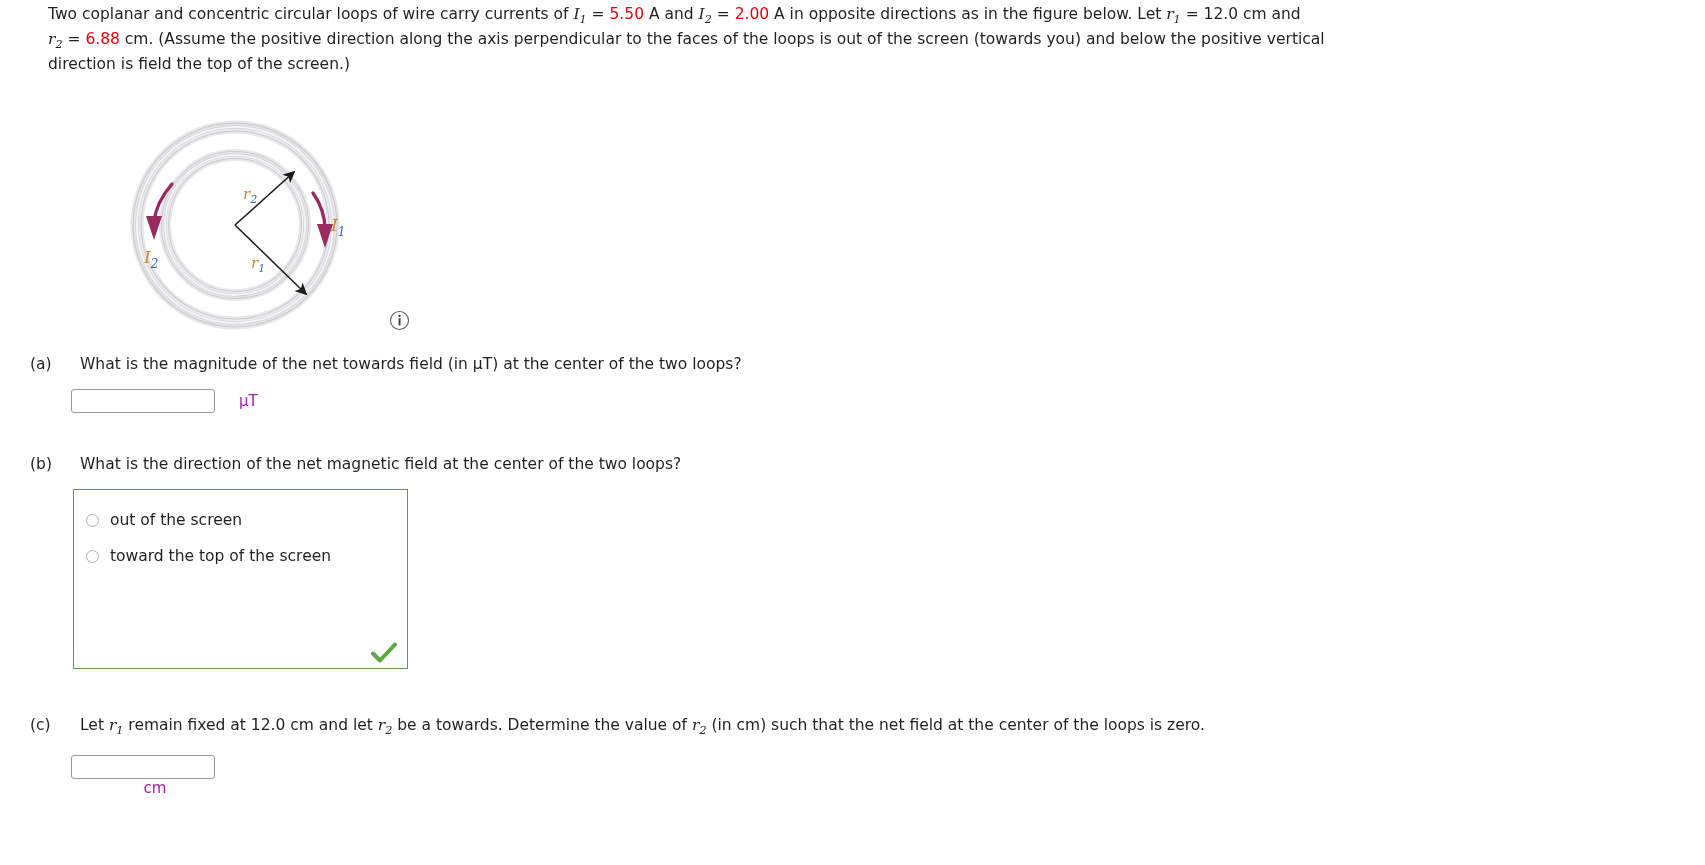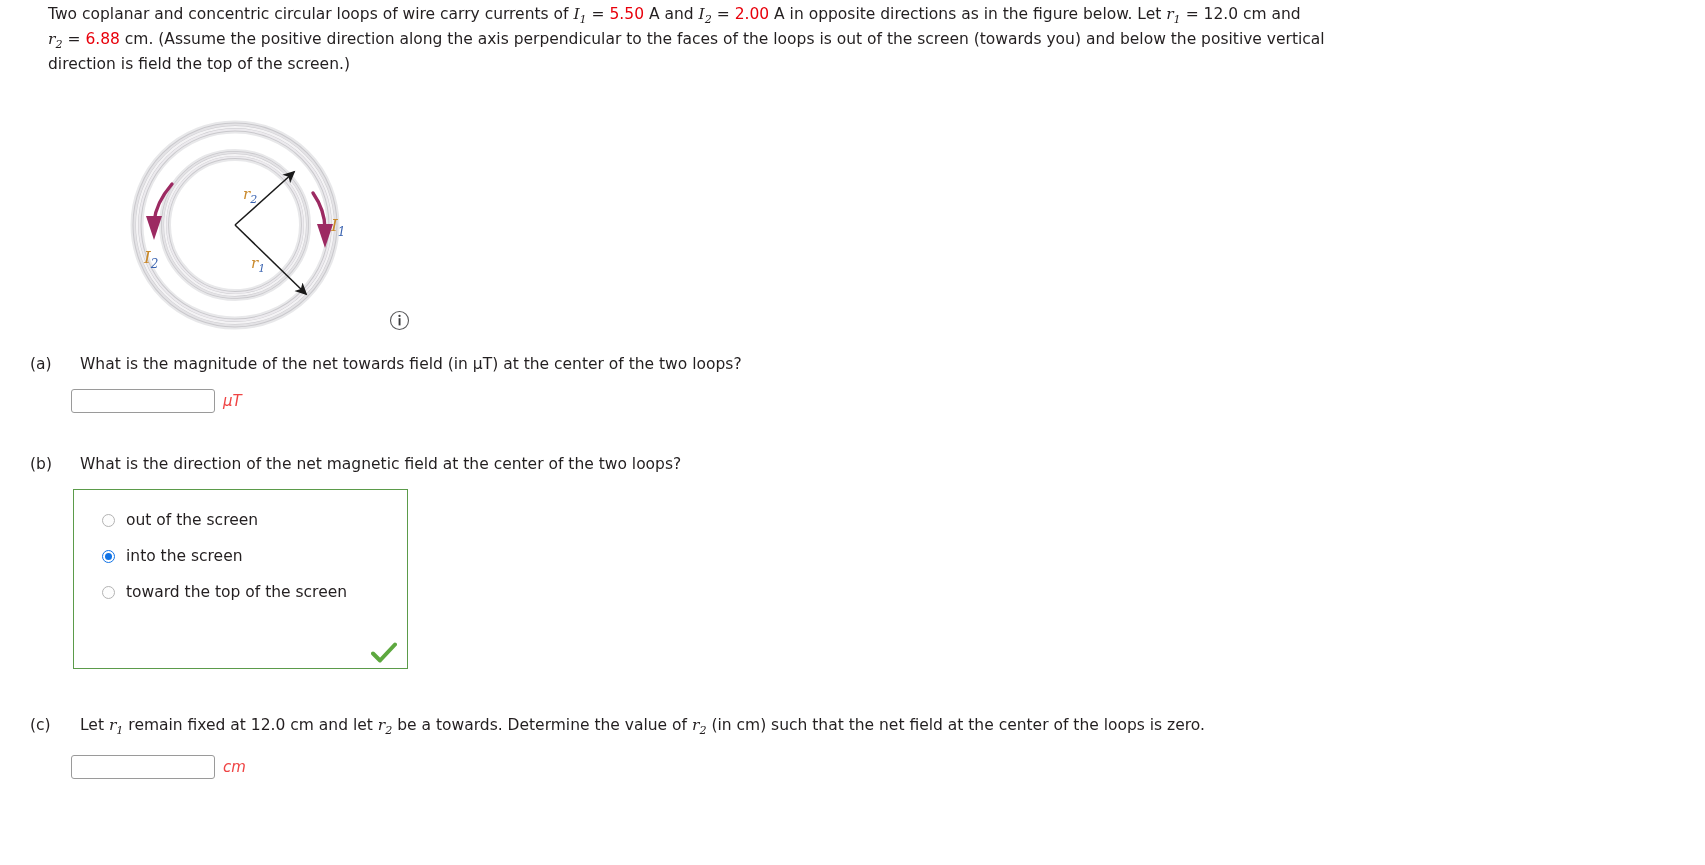--- a/index.html
+++ b/index.html
@@ -88,33 +88,32 @@
     border: 1px solid #9a9a9a;
     border-radius: 3px;
     background: #ffffff;
     font-family: "DejaVu Sans", "Liberation Sans", sans-serif;
     font-size: 14px;
     padding: 0 4px;
     box-sizing: border-box;
     outline: none;
   }
   .unit {
-    margin-left: 8px;
+    margin-left: 24px;
     font-size: 15px;
-    color: #ef4444;
-    font-style: italic;
+    color: #a21caf;
   }
 
   
   .choice-box {
     position: absolute;
     border: 1px solid #5b9b4a;
     background: #ffffff;
     box-sizing: border-box;
-    padding: 12px 14px 8px 28px;
+    padding: 12px 14px 8px 12px;
   }
   .choice {
     display: flex;
     align-items: center;
     height: 36px;
     cursor: pointer;
   }
   .radio {
     width: 13px;
     height: 13px;
@@ -232,35 +231,31 @@
   <span class="part-label">(b)</span>
   <span class="part-text">What is the direction of the net magnetic field at the center of the two loops?</span>
 </div>
 
 <div class="choice-box" style="left:73px; top:489px; width:335px; height:180px;">
   <div class="choice">
     <span class="radio"></span>
     <span class="choice-label">out of the screen</span>
   </div>
   <div class="choice">
-    <span class="radio checked"></span>
-    <span class="choice-label">into the screen</span>
-  </div>
-  <div class="choice">
     <span class="radio"></span>
     <span class="choice-label">toward the top of the screen</span>
   </div>
 
   <div class="check-mark">
     <svg width="26" height="22" viewBox="0 0 26 22" xmlns="http://www.w3.org/2000/svg">
       <path d="M2 11.5 L9 18.5 L24 2.5" fill="none" stroke="#5da83f" stroke-width="4" stroke-linecap="round" stroke-linejoin="round"></path>
     </svg>
   </div>
 </div>
 
 <div class="part" style="left:30px; top:716px;">
   <span class="part-label">(c)</span>
   <span class="part-text"><span>Let </span><span class="mathvar">r</span><sub>1</sub><span> remain fixed at 12.0 cm and let </span><span class="mathvar">r</span><sub>2</sub><span> be a towards. Determine the value of </span><span class="mathvar">r</span><sub>2</sub><span> (in cm) such that the net field at the center of the loops is zero.</span></span>
 </div>
-<div class="answer-row" style="left:71px; top:755px;">
+<div class="answer-row" style="left:71px; top:755px;flex-direction:column;">
   <input class="ansbox" type="text" value="" style="">
   <span class="unit">cm</span>
 </div>
 
 </body></html>

